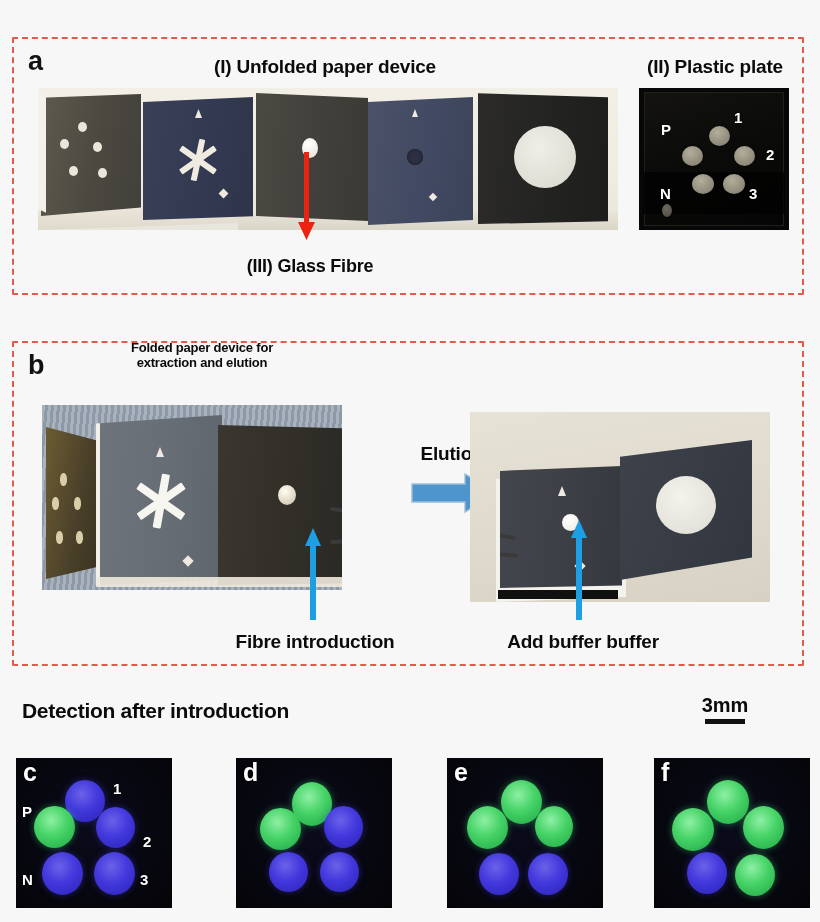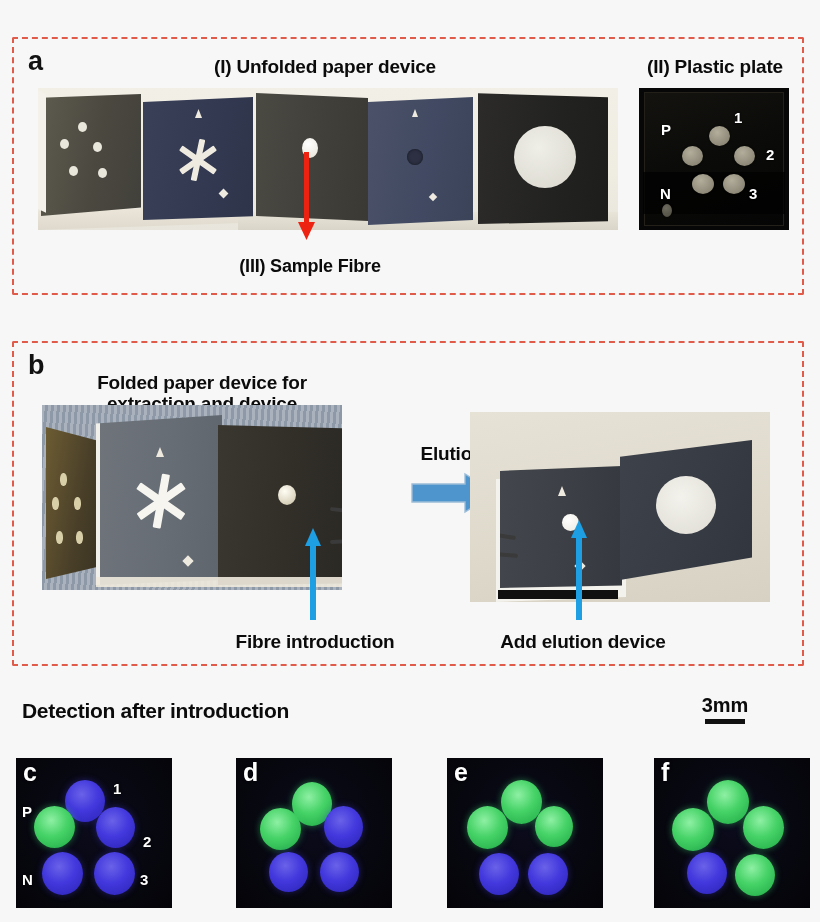--- a/index.html
+++ b/index.html
@@ -249,21 +249,21 @@
 
     <div class="fold" id="fold5">
       <div class="bigcircle"></div>
     </div>
   </div>
 
   <div id="fibre-arrow">
     <div class="shaft"></div>
       <div class="head"></div>
   </div>
-  <div class="ttl" style="left:180px;top:256px;width:260px;font-size:18px;">(III) Sample Fibre</div>
+  <div class="ttl" style="left:180px;top:256px;width:260px;font-size:18px;">(III) Glass Fibre</div>
 
   <div class="photo" id="photo-plate">
     <div class="plate-inner"></div>
     <div class="band"></div>
     <div class="well" style="left:70px;top:38px;width:21px;height:20px;"></div>
     <div class="well" style="left:43px;top:58px;width:21px;height:20px;"></div>
     <div class="well" style="left:95px;top:58px;width:21px;height:20px;"></div>
     <div class="well" style="left:53px;top:86px;width:22px;height:20px;"></div>
     <div class="well" style="left:84px;top:86px;width:22px;height:20px;"></div>
     <div class="well" style="left:23px;top:116px;width:10px;height:13px;opacity:.6;"></div>
@@ -272,23 +272,23 @@
     <div class="plate-lbl" style="left:95px;top:21px;">1</div>
     <div class="plate-lbl" style="left:127px;top:58px;">2</div>
     <div class="plate-lbl" style="left:21px;top:97px;">N</div>
     <div class="plate-lbl" style="left:110px;top:97px;">3</div>
   </div>
 
   <div class="dashbox" id="panel-b-box"></div>
 
   <div class="panel-letter" style="left:28px;top:352px;">b</div>
 
-  <div class="ttl" style="left:52px;top:372px;width:300px;font-size:19px;">
+  <div class="ttl" style="left:52px;top:341px;width:300px;font-size:13px;">
     <span>Folded paper device for</span><br>
-    <span>extraction and device</span>
+    <span>extraction and elution</span>
   </div>
 
 
   <div class="photo" id="photo-folded-left">
     <div id="fl-side">
       <div class="h" style="left:14px;top:46px;"></div>
       <div class="h" style="left:6px;top:70px;"></div>
       <div class="h" style="left:28px;top:70px;"></div>
       <div class="h" style="left:10px;top:104px;"></div>
       <div class="h" style="left:30px;top:104px;"></div>
@@ -339,21 +339,21 @@
   <div class="callout" style="left:305px;top:528px;width:16px;height:92px;">
     <div class="shaft" style="left:5px;top:14px;width:6px;height:78px;"></div>
     <div class="head" style="left:0;top:0;width:16px;height:18px;"></div>
   </div>
   <div class="ttl" style="left:200px;top:631px;width:230px;font-size:19px;">Fibre introduction</div>
 
   <div class="callout" style="left:571px;top:520px;width:16px;height:100px;">
     <div class="shaft" style="left:5px;top:14px;width:6px;height:86px;"></div>
     <div class="head" style="left:0;top:0;width:16px;height:18px;"></div>
   </div>
-  <div class="ttl" style="left:468px;top:631px;width:230px;font-size:19px;">Add elution device</div>
+  <div class="ttl" style="left:468px;top:631px;width:230px;font-size:19px;">Add buffer buffer</div>
 
   <div id="detection-title">Detection after introduction</div>
 
   <div id="scalebar-wrap">
     <div id="scalebar-text">3mm</div>
     <div id="scalebar-line"></div>
   </div>
 
   <div class="gel" id="gel-c">
     <div class="gel-letter">c</div>

